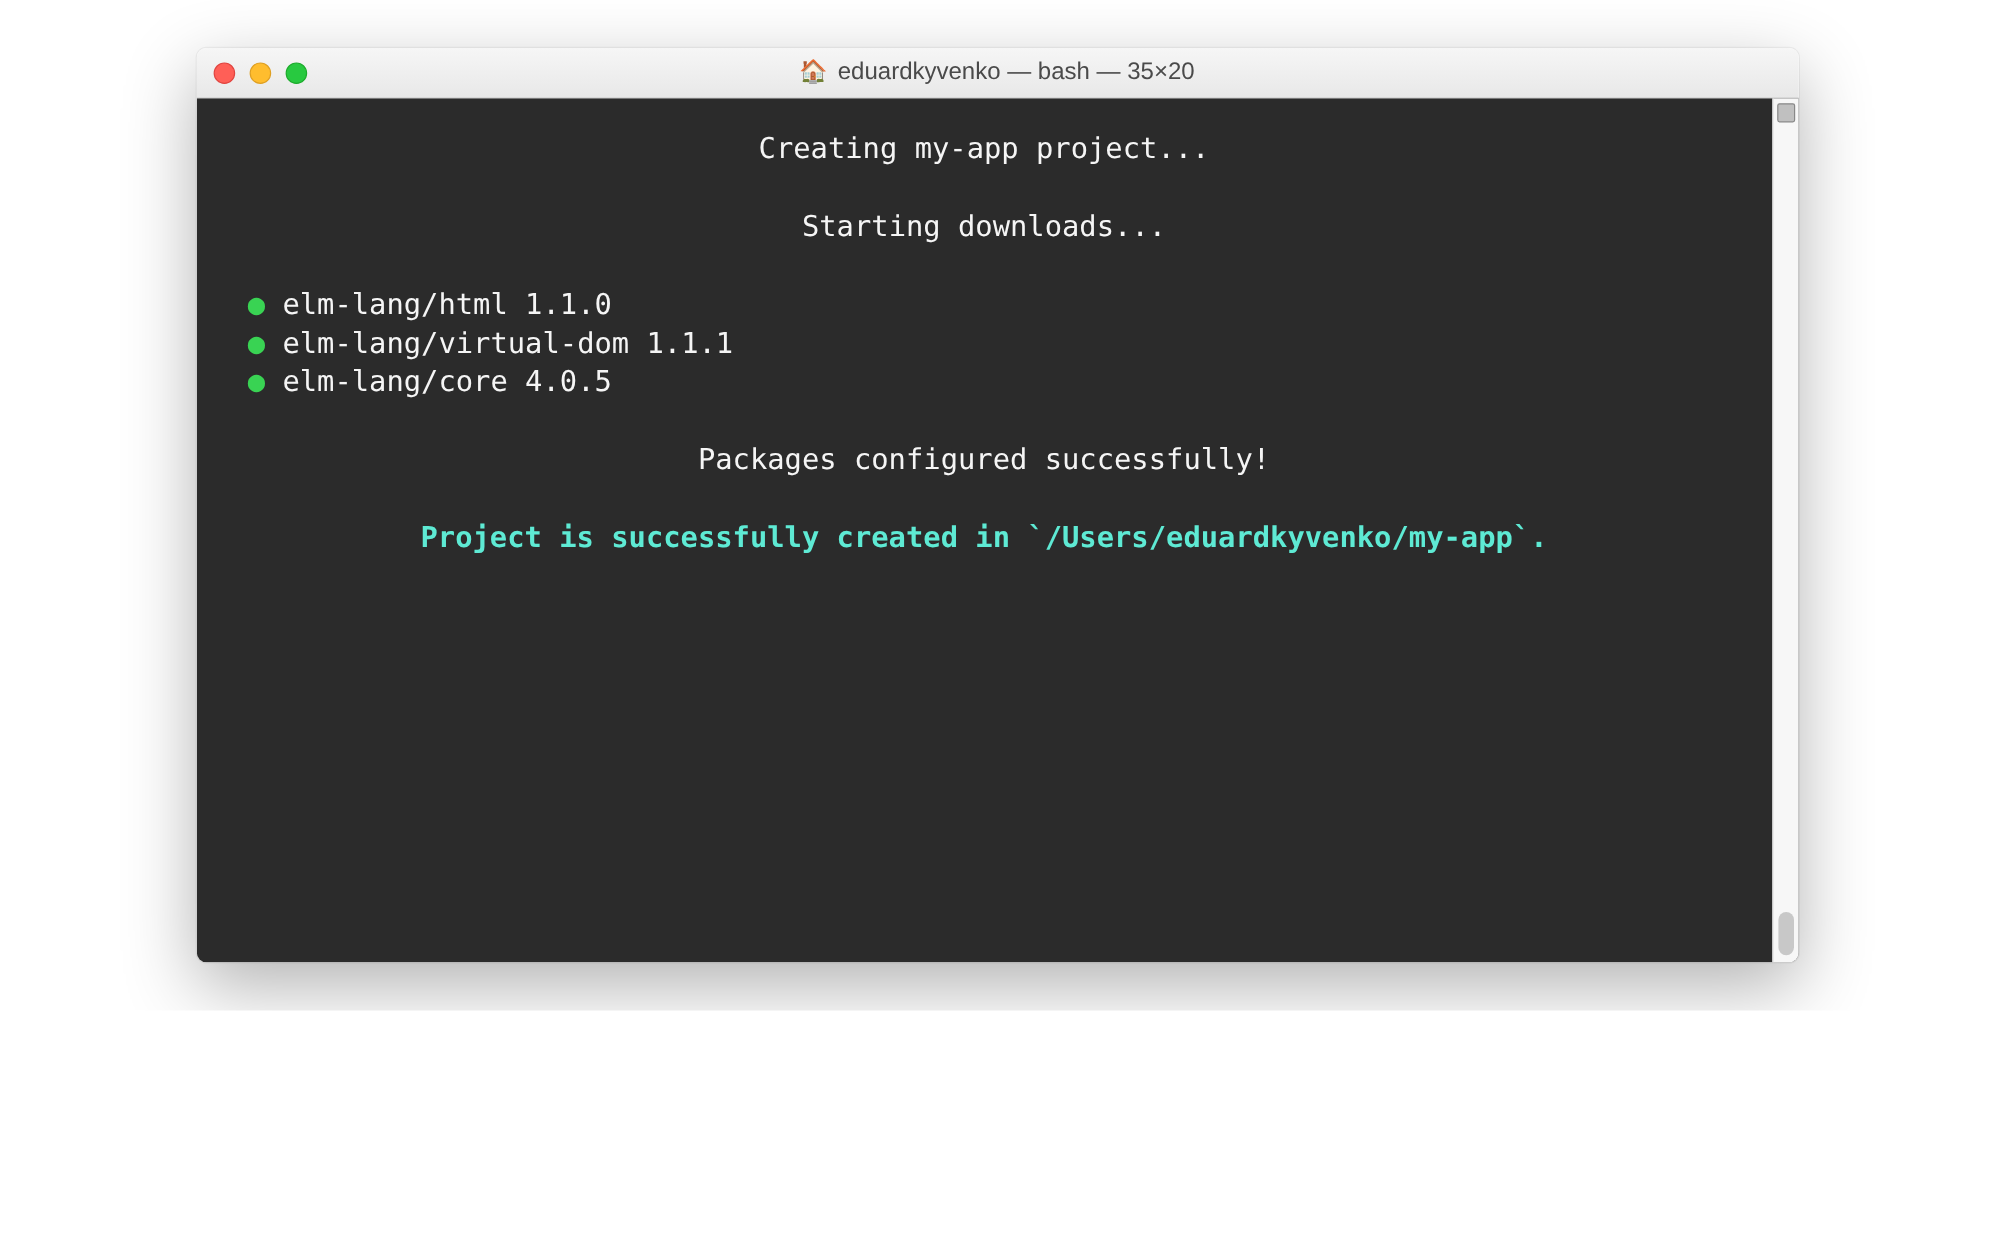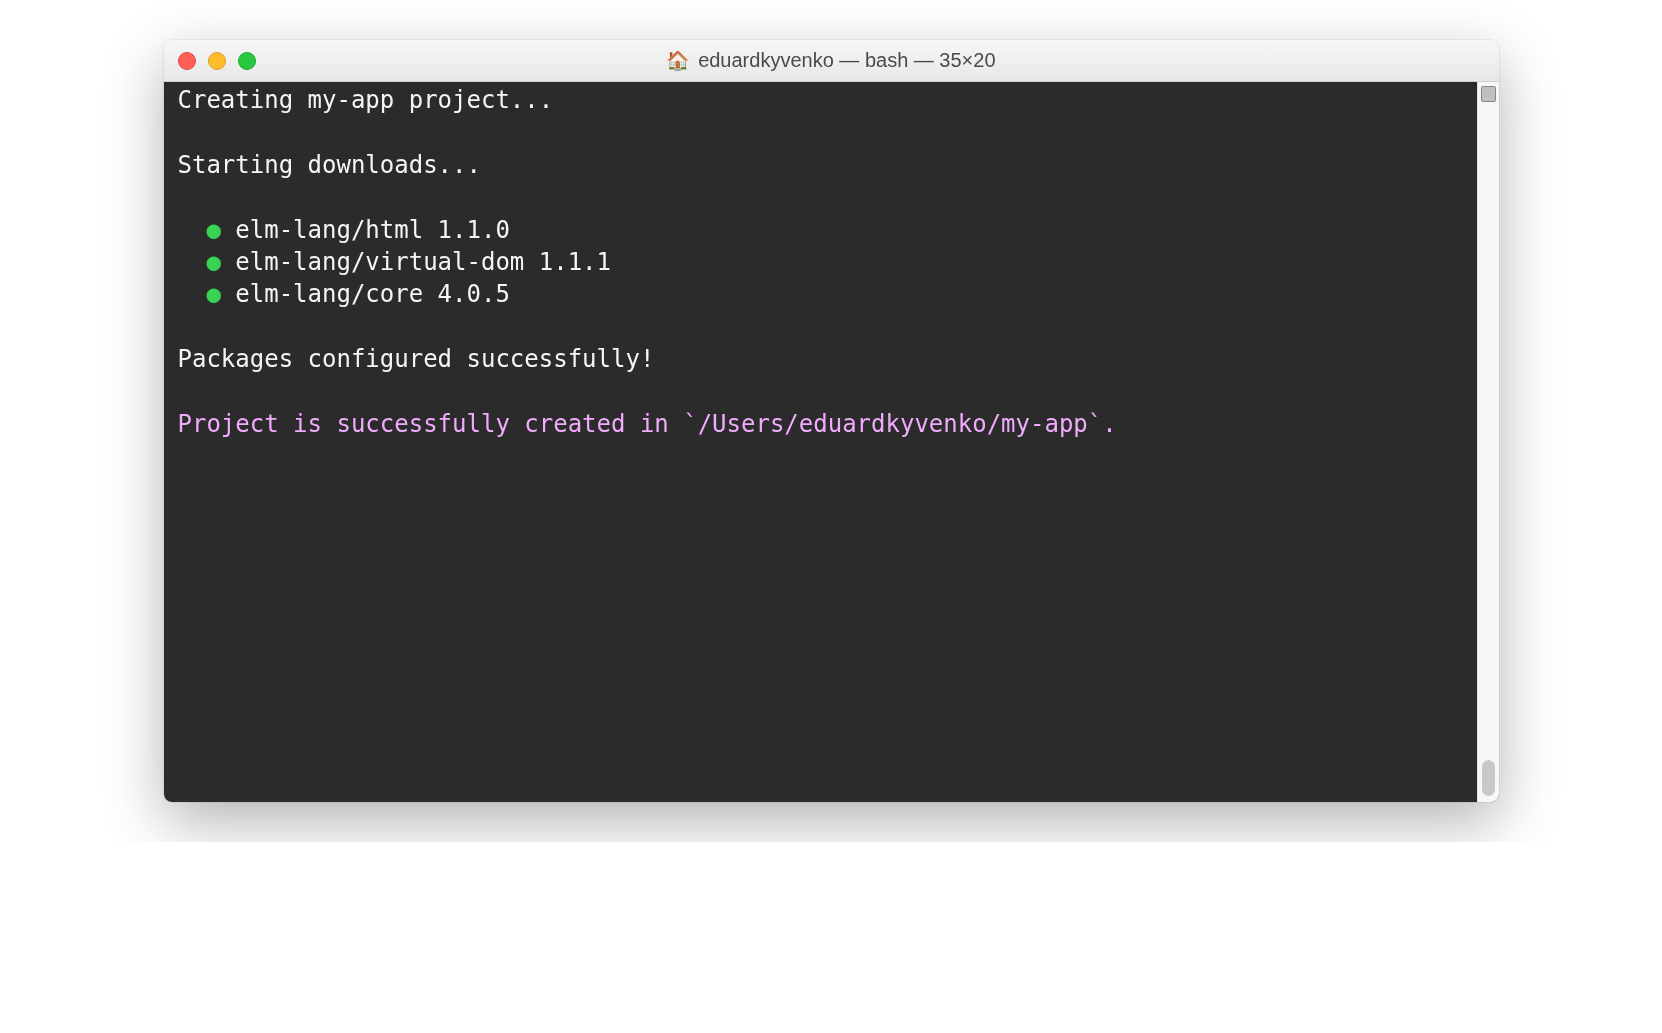--- a/index.html
+++ b/index.html
@@ -69,27 +69,28 @@
     
     .terminal-body {
       background: #2b2b2b;
       height: 720px;
       position: relative;
       display: flex;
     }
     
     .terminal-content {
       flex: 1;
-      padding: 2px 14px;
+      padding: 26px 14px;
       font-family: "Menlo", "Monaco", "Consolas", monospace;
       font-size: 24px;
       line-height: 1.35;
       color: #f5f5f5;
       white-space: pre;
       overflow: hidden;
+      text-align: center;
     }
     
     .scrollbar {
       width: 22px;
       background: #f7f7f7;
       position: relative;
       border-left: 1px solid #e0e0e0;
     }
     
     .scroll-indicator {
@@ -107,21 +108,21 @@
       position: absolute;
       bottom: 6px;
       left: 4px;
       right: 4px;
       height: 36px;
       background: #c8c8c8;
       border-radius: 7px;
     }
     
     .line-white { color: #f5f5f5; }
-    .line-green { color: #f0abfc; }
+    .line-green { color: #5eead4; font-weight: bold; }
     .bullet-green { color: #39d353; }
     
     .term-line {
       display: block;
     }
     
     .download-line {
       display: flex;
     }
     

